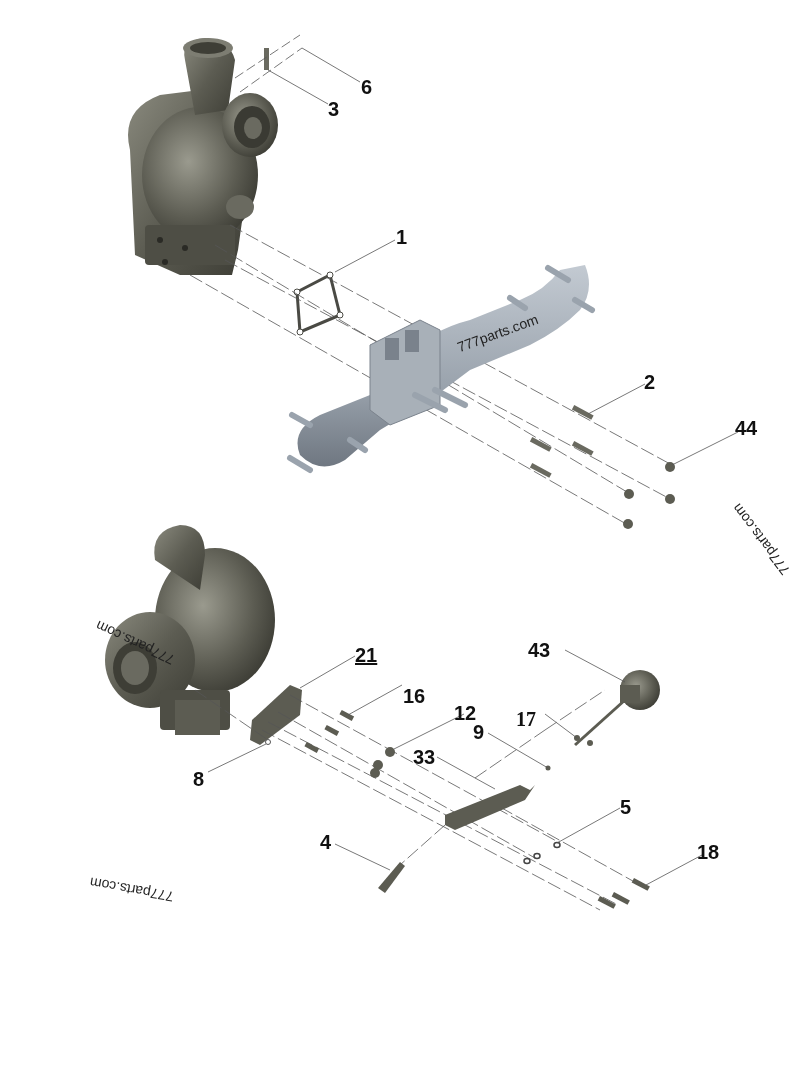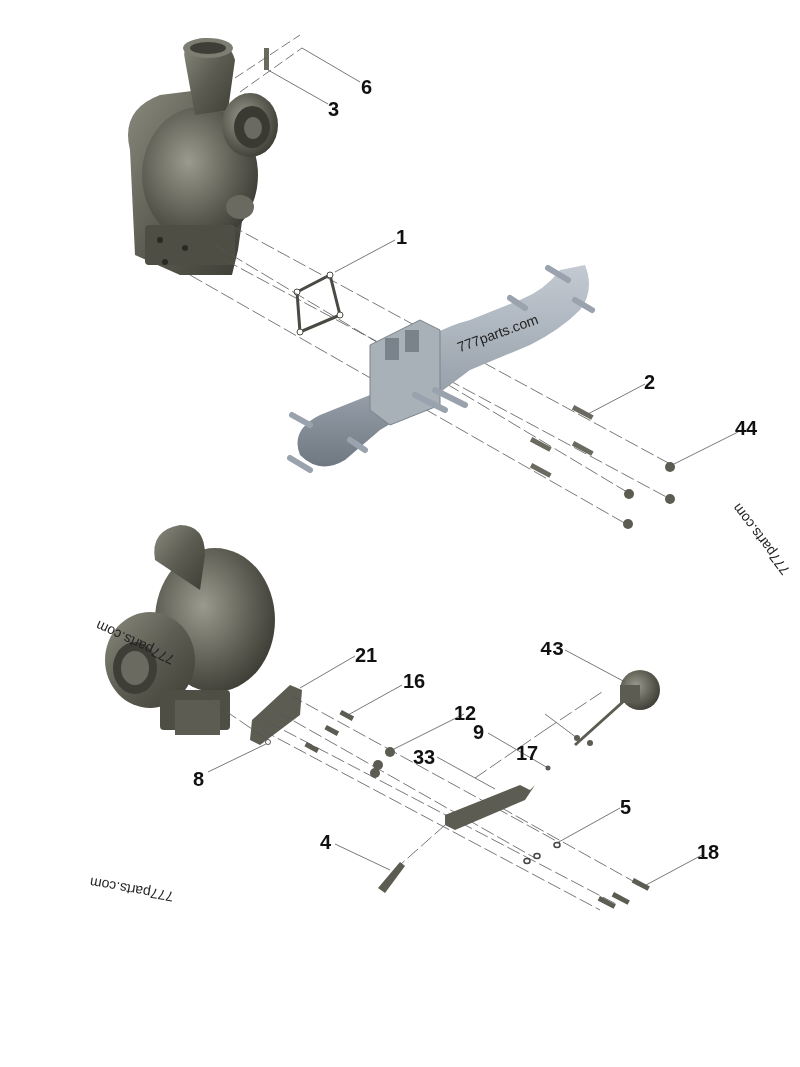--- a/index.html
+++ b/index.html
@@ -178,25 +178,25 @@
       <line x1="335" y1="844" x2="390" y2="870"></line>
       <line x1="702" y1="855" x2="646" y2="885"></line>
     </g>
   </svg>
 
   <span class="callout" style="left:361px;top:77px;">6</span>
   <span class="callout" style="left:328px;top:99px;">3</span>
   <span class="callout" style="left:396px;top:227px;">1</span>
   <span class="callout" style="left:644px;top:372px;">2</span>
   <span class="callout" style="left:735px;top:418px;">44</span>
-  <span class="callout" style="left:355px;top:645px;">21</span>
-  <span class="callout" style="left:403px;top:671px;">16</span>
-  <span class="callout" style="left:540px;top:640px;font-family:Liberation Mono, monospace;">43</span>
+  <span class="callout" style="left:355px;top:645px;text-decoration:underline;">21</span>
+  <span class="callout" style="left:403px;top:686px;">16</span>
+  <span class="callout" style="left:528px;top:640px;">43</span>
   <span class="callout" style="left:454px;top:703px;">12</span>
-  <span class="callout" style="left:516px;top:743px;">17</span>
+  <span class="callout" style="left:516px;top:709px;font-family:Liberation Serif, serif;">17</span>
   <span class="callout" style="left:473px;top:722px;">9</span>
   <span class="callout" style="left:413px;top:747px;">33</span>
   <span class="callout" style="left:193px;top:769px;">8</span>
   <span class="callout" style="left:620px;top:797px;">5</span>
   <span class="callout" style="left:320px;top:832px;">4</span>
   <span class="callout" style="left:697px;top:842px;">18</span>
 
   <span class="wm" style="left:455px;top:340px;transform:rotate(-20deg);">777parts.com</span>
   <span class="wm" style="left:780px;top:578px;transform:rotate(-127deg);">777parts.com</span>
   <span class="wm" style="left:170px;top:668px;transform:rotate(-155deg);">777parts.com</span>

